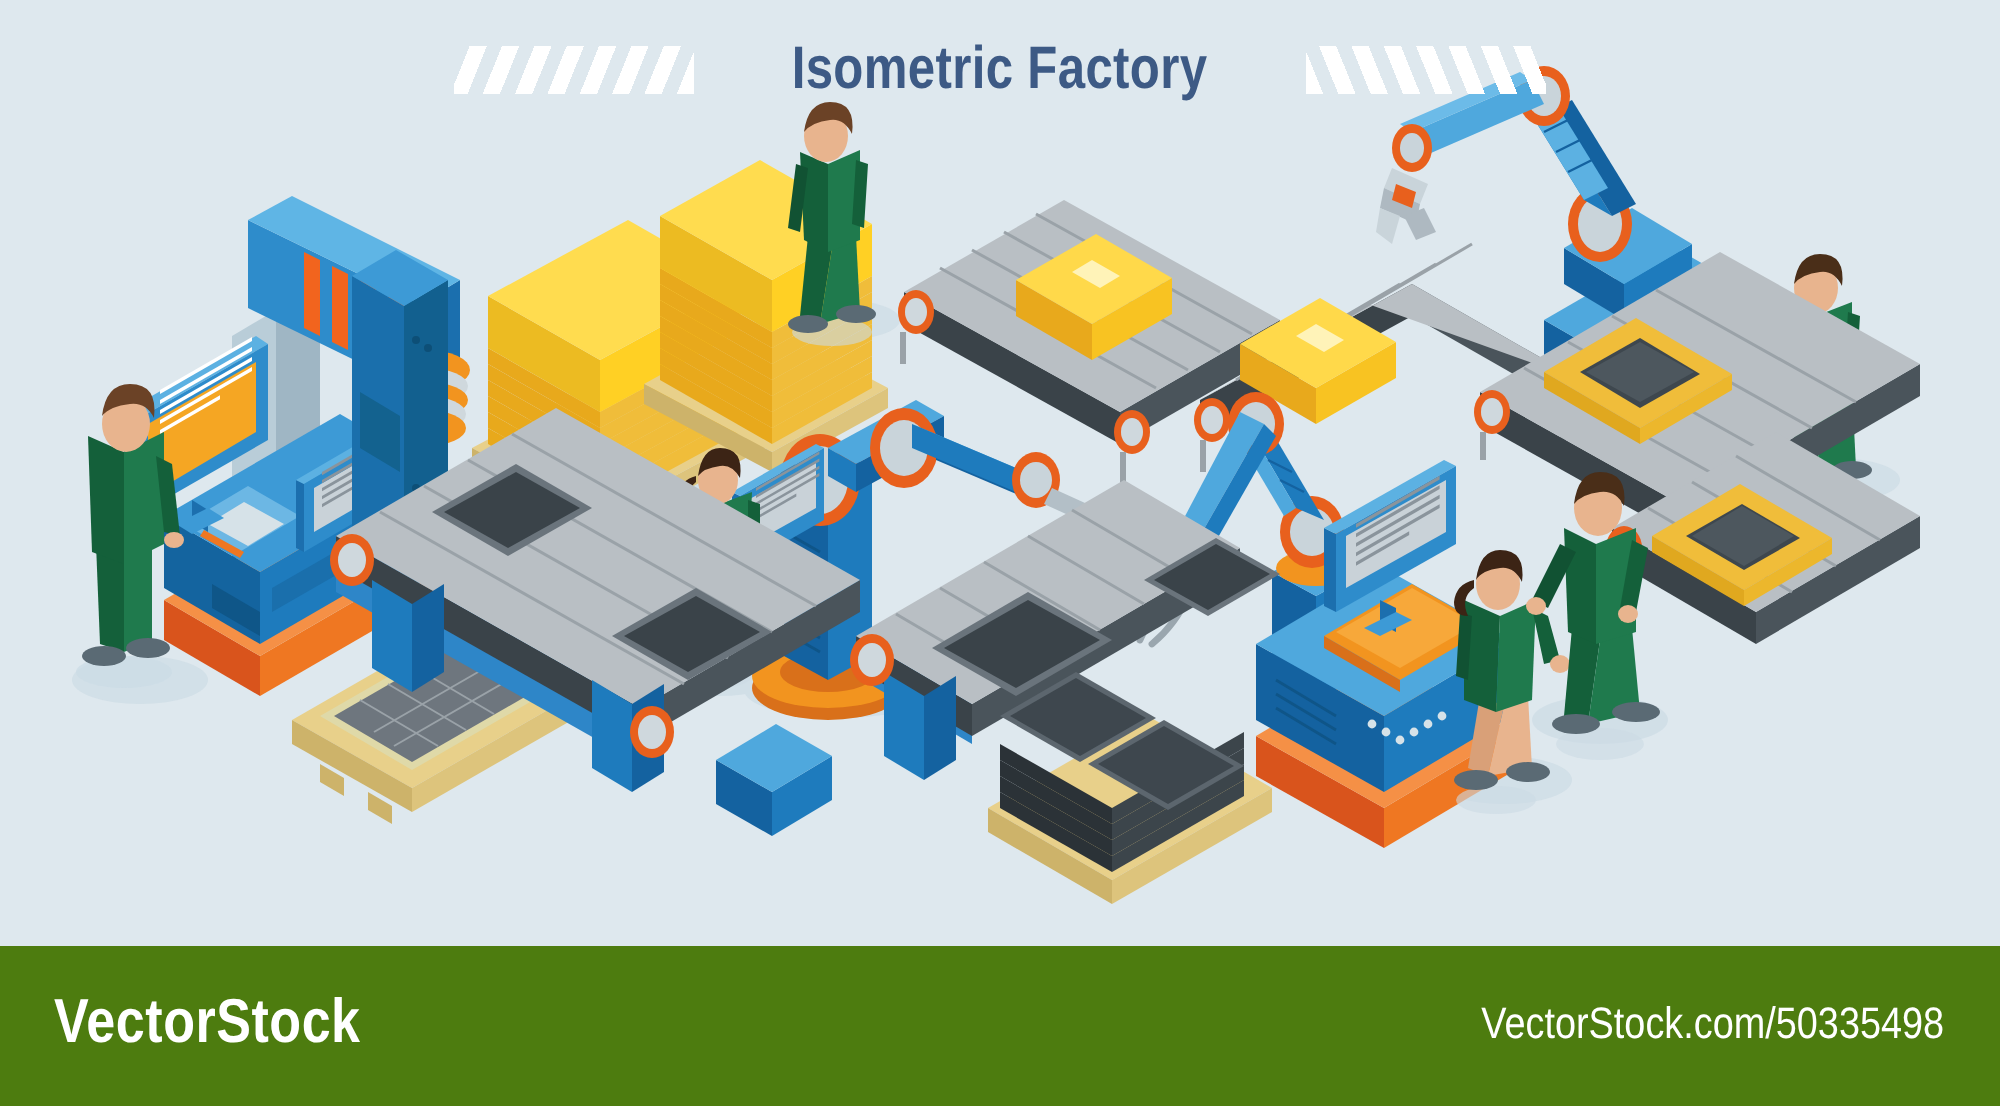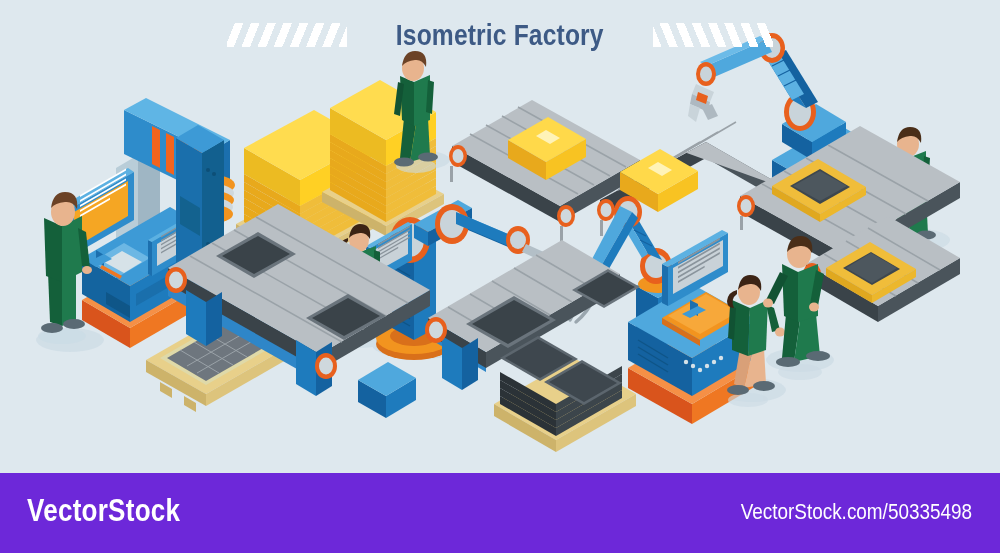--- a/index.html
+++ b/index.html
@@ -28,21 +28,21 @@
   .stripes.right{
     background:repeating-linear-gradient(68deg,#ffffff 0 8px,rgba(255,255,255,0) 8px 15px);
   }
 
   
   #art{position:absolute;left:0;top:0;width:1000px;height:473px;}
   #art svg{display:block;width:1000px;height:473px;}
 
   
   #footer{
-    position:absolute;left:0;top:473px;width:1000px;height:80px;background:#6d28d9;
+    position:absolute;left:0;top:473px;width:1000px;height:80px;background:#4d7c0f;
   }
   #wm-logo{
     position:absolute;left:27px;top:20px;color:#fff;font-size:31px;font-weight:bold;
     font-family:"Liberation Sans Narrow","Liberation Sans",sans-serif;
     transform:scaleX(.84);transform-origin:left center;letter-spacing:.3px;
   }
   #wm-url{
     position:absolute;right:28px;top:26px;color:#fff;font-size:22px;
     font-family:"Liberation Sans Narrow","Liberation Sans",sans-serif;
     transform:scaleX(.86);transform-origin:right center;white-space:nowrap;

